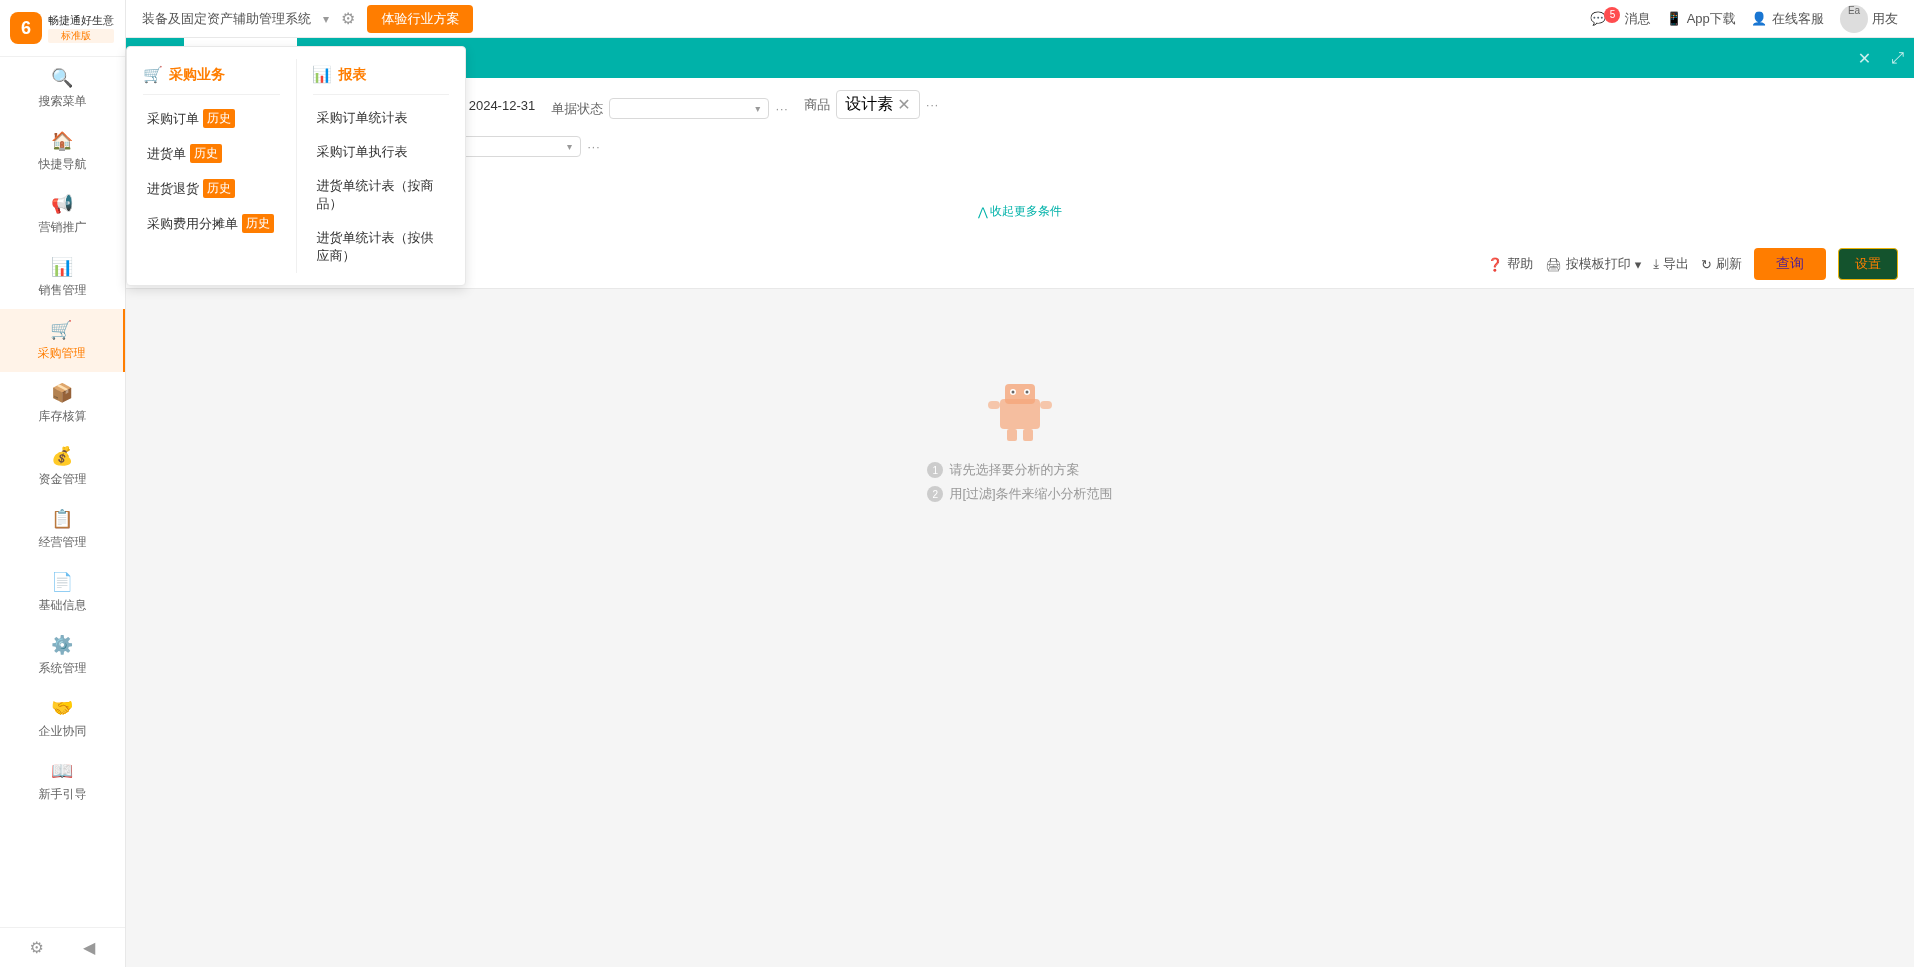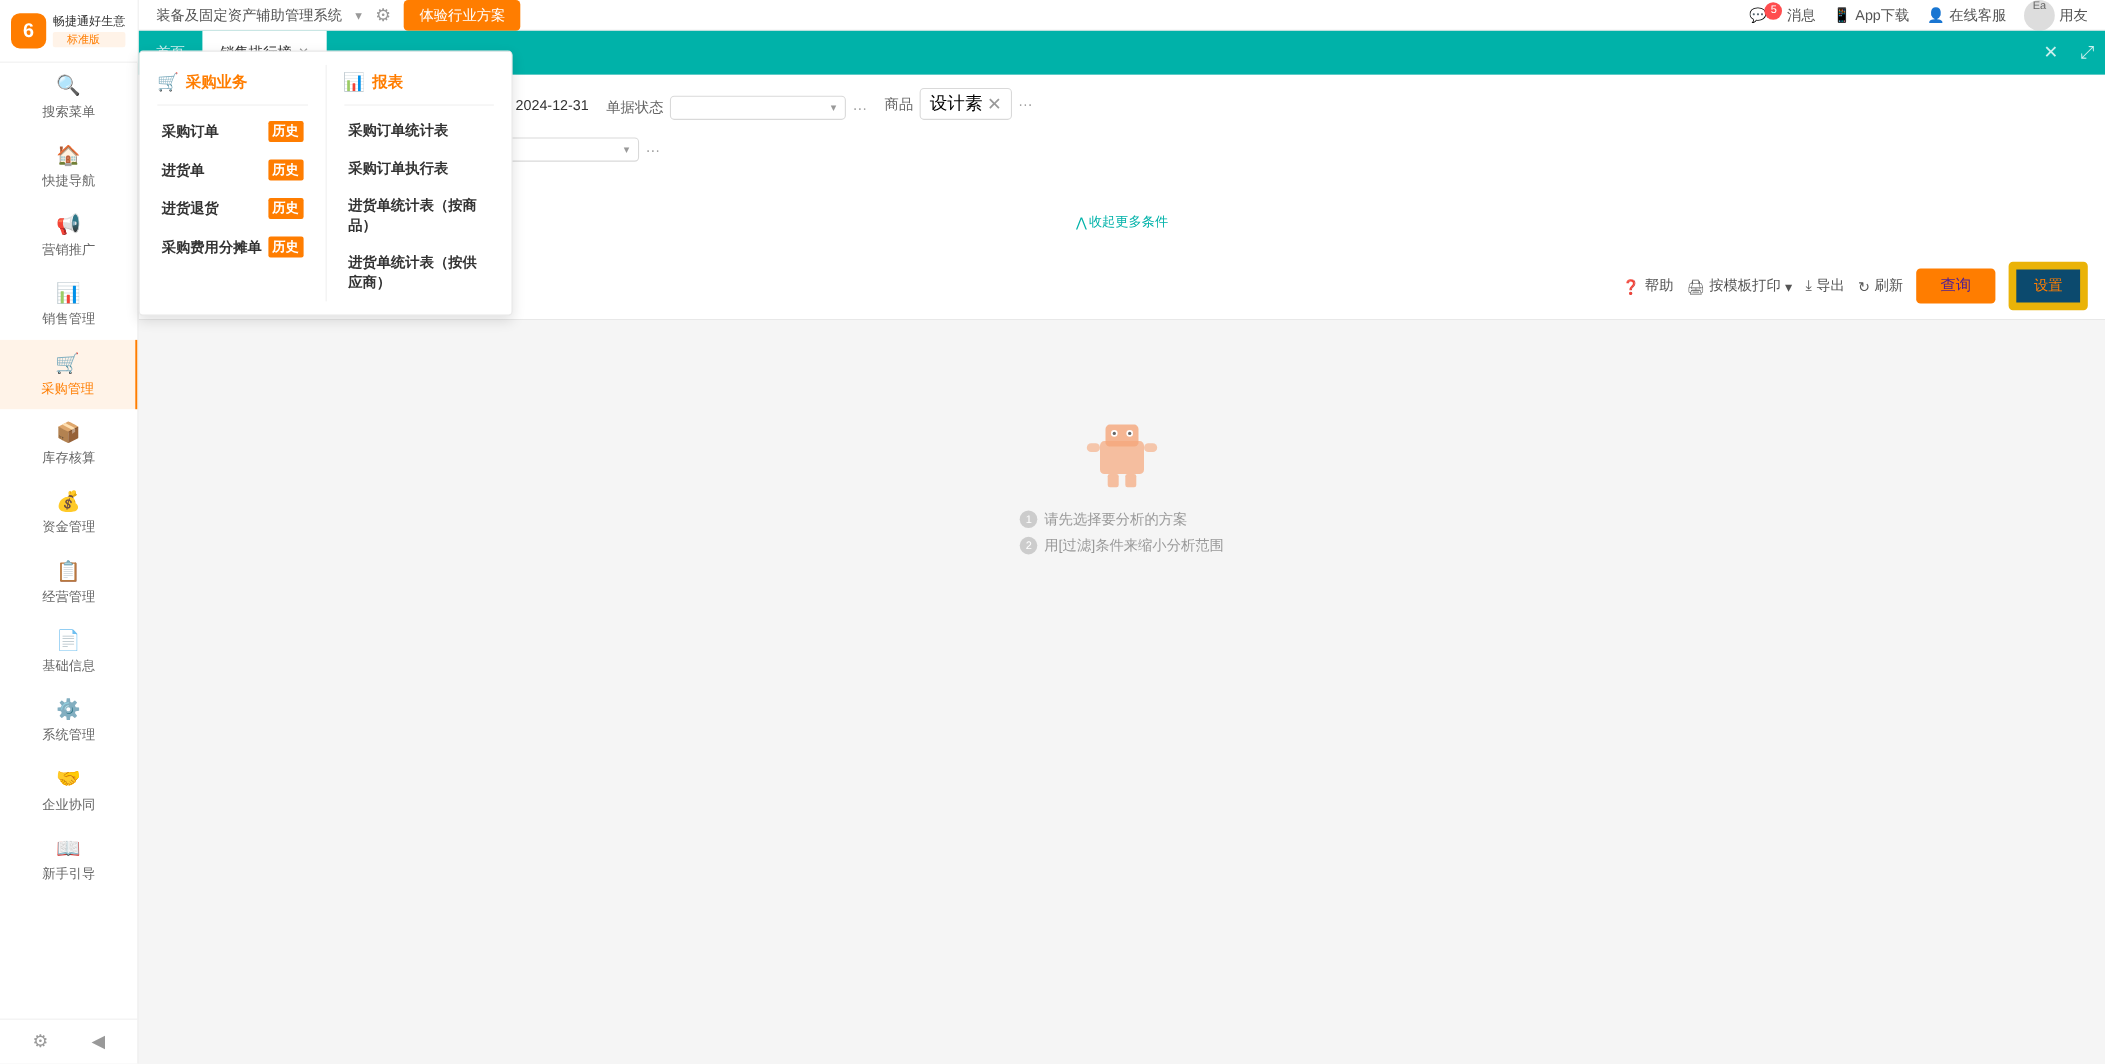--- a/index.html
+++ b/index.html
@@ -20,21 +20,21 @@
     .sidebar-item.active { background: #fff3e8; color: #ff7d00; border-right: 2px solid #ff7d00; }
     .sidebar-item .icon { font-size: 18px; }
 
     .sidebar-bottom { width: 100%; display: flex; justify-content: space-around; padding: 10px; border-top: 1px solid #f0f0f0; }
     .sidebar-bottom-btn { cursor: pointer; color: #999; font-size: 16px; }
 
     
     .main-content { flex: 1; display: flex; flex-direction: column; overflow: hidden; }
 
     
-    .topbar { height: 28px; background: #fff; border-bottom: 1px solid #e8e8e8; display: flex; align-items: center; padding: 0 16px; gap: 12px; flex-shrink: 0; }
+    .topbar { height: 38px; background: #fff; border-bottom: 1px solid #e8e8e8; display: flex; align-items: center; padding: 0 16px; gap: 12px; flex-shrink: 0; }
     .topbar-title-text { font-size: 13px; color: #555; }
     .topbar-title-arrow { color: #999; font-size: 12px; cursor: pointer; }
     .topbar-settings { color: #999; cursor: pointer; font-size: 16px; }
     .topbar-solution-btn { background: #ff7d00; color: #fff; border: none; border-radius: 4px; padding: 5px 14px; font-size: 13px; cursor: pointer; }
 
     .topbar-right { display: flex; align-items: center; gap: 16px; margin-left: auto; }
     .topbar-right-item { display: flex; align-items: center; gap: 4px; color: #555; cursor: pointer; font-size: 13px; }
     .topbar-right-item .badge { background: #ff4d4f; color: #fff; border-radius: 50%; width: 16px; height: 16px; font-size: 10px; display: flex; align-items: center; justify-content: center; margin-top: -8px; margin-left: -6px; }
     .topbar-avatar { width: 28px; height: 28px; border-radius: 50%; background: #ddd; display: flex; align-items: flex-start; justify-content: center; color: #999; font-size: 14px; }
 
@@ -55,39 +55,39 @@
     .empty-state { display: flex; flex-direction: column; align-items: center; justify-content: center; padding: 80px 20px; gap: 12px; }
     .empty-state-text { color: #999; font-size: 13px; display: flex; flex-direction: column; align-items: flex-start; gap: 6px; }
     .empty-state-item { display: flex; align-items: center; gap: 6px; }
     .empty-state-num { width: 16px; height: 16px; border-radius: 50%; background: #ccc; color: #fff; font-size: 10px; display: flex; align-items: center; justify-content: center; }
     .dropdown-menu { position: absolute; top: 46px; left: 126px; background: #fff; border: 1px solid #e8e8e8; border-radius: 4px; box-shadow: 0 4px 12px rgba(0,0,0,0.12); width: 340px; z-index: 200; padding: 12px 0; }
     .dropdown-menu-cols { display: flex; gap: 0; }
     .dropdown-col { flex: 1; padding: 0 16px; }
     .dropdown-col-header { display: flex; align-items: center; gap: 6px; color: #ff7d00; font-size: 14px; font-weight: bold; padding: 6px 0 10px; border-bottom: 1px solid #f0f0f0; margin-bottom: 6px; }
     .dropdown-col-header-icon { font-size: 16px; }
     .dropdown-col-right { border-left: 1px solid #f0f0f0; }
-    .dropdown-menu-item { display: flex; align-items: center; justify-content: space-between; padding: 8px 4px; cursor: pointer; color: #333; font-size: 13px; font-weight: bold; }
+    .dropdown-menu-item { display: flex; align-items: center; padding: 8px 4px; cursor: pointer; color: #333; font-size: 13px; }
     .dropdown-menu-badge { background: #ff7d00; color: #fff; border-radius: 2px; padding: 1px 4px; font-size: 12px; margin-left: 4px; }
 
     
     .filter-section { background: #fff; padding: 12px 16px 8px; }
     .filter-grid { display: flex; flex-wrap: wrap; gap: 10px 16px; align-items: flex-end; }
     .filter-item { display: flex; align-items: center; gap: 6px; }
     .filter-item-label { color: #666; font-size: 13px; white-space: nowrap; }
     .filter-input-box { border: 1px solid #d9d9d9; border-radius: 4px; padding: 4px 8px; background: #fff; min-width: 160px; display: flex; align-items: center; gap: 4px; font-size: 13px; color: #333; }
     .filter-arrow { color: #999; font-size: 10px; }
     .filter-tag-inline { background: #fff; border: 1px solid #d9d9d9; border-radius: 4px; padding: 3px 8px; display: inline-flex; align-items: center; gap: 4px; font-size: 16px; }
     .filter-tag-x { color: #999; cursor: pointer; }
     .collapse-btn { color: #00b2a9; font-size: 12px; cursor: pointer; display: flex; align-items: center; gap: 2px; margin: 8px auto; }
 
     
     .action-bar { display: flex; align-items: center; justify-content: flex-end; gap: 12px; padding: 8px 16px; background: #fff; border-bottom: 1px solid #e8e8e8; }
     .action-btn { display: flex; align-items: center; gap: 4px; color: #555; cursor: pointer; font-size: 13px; }
     .query-btn { background: #ff7d00; color: #4c1d95; border: none; border-radius: 4px; padding: 7px 22px; font-size: 14px; cursor: pointer; }
-    .setting-btn { background: #0c4a6e; color: #ff7d00; border: 7px solid #eab308; border-radius: 4px; padding: 6px 16px; font-size: 13px; cursor: pointer; text-align: right; }
+    .setting-btn { background: #14532d; color: #ff7d00; border: 1px solid #eab308; border-radius: 4px; padding: 6px 16px; font-size: 13px; cursor: pointer; text-align: right; }
   </style>
 </head>
 <body>
 
 <div class="app-container">
 
   <div class="sidebar">
     <div class="sidebar-logo">
       <div class="sidebar-logo-icon">
         <span>6</span>

